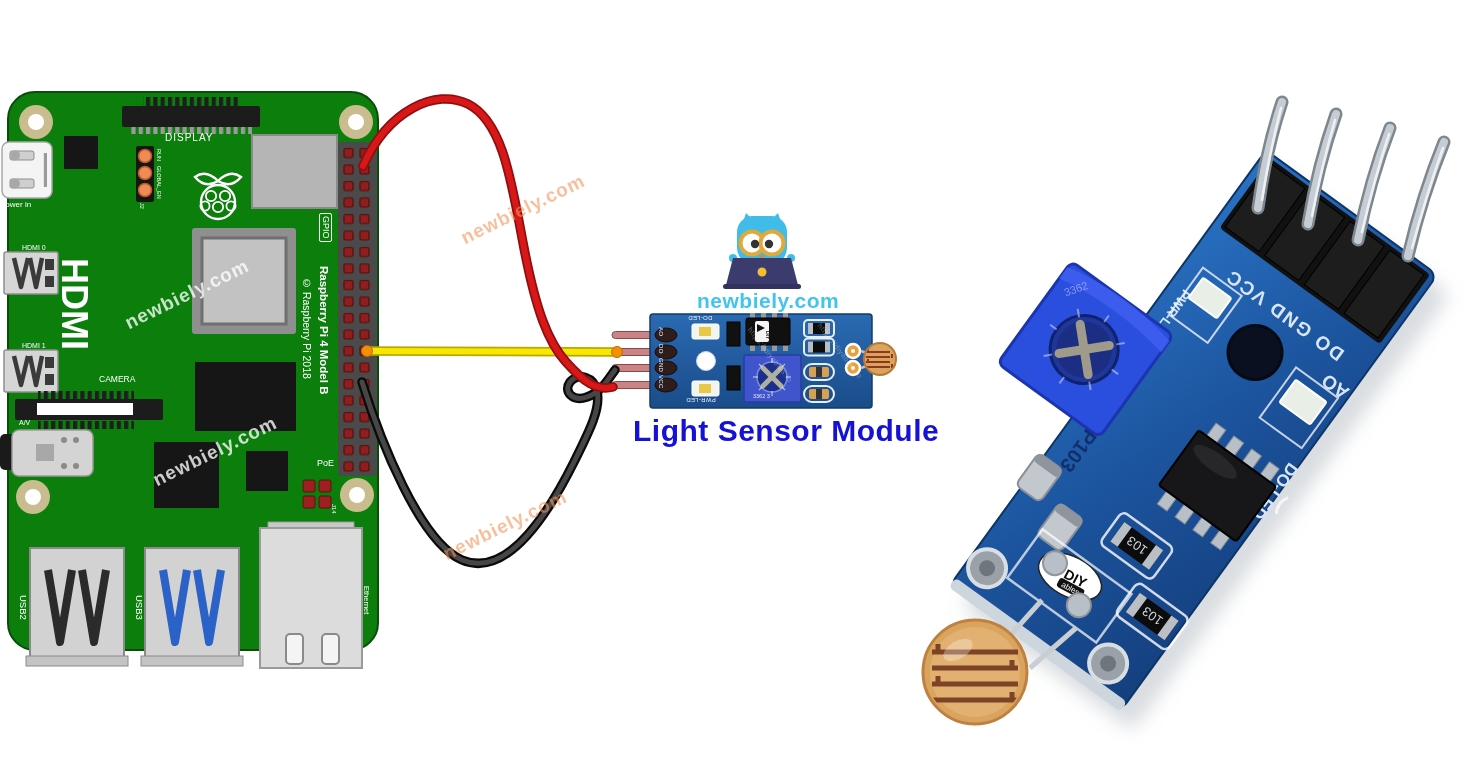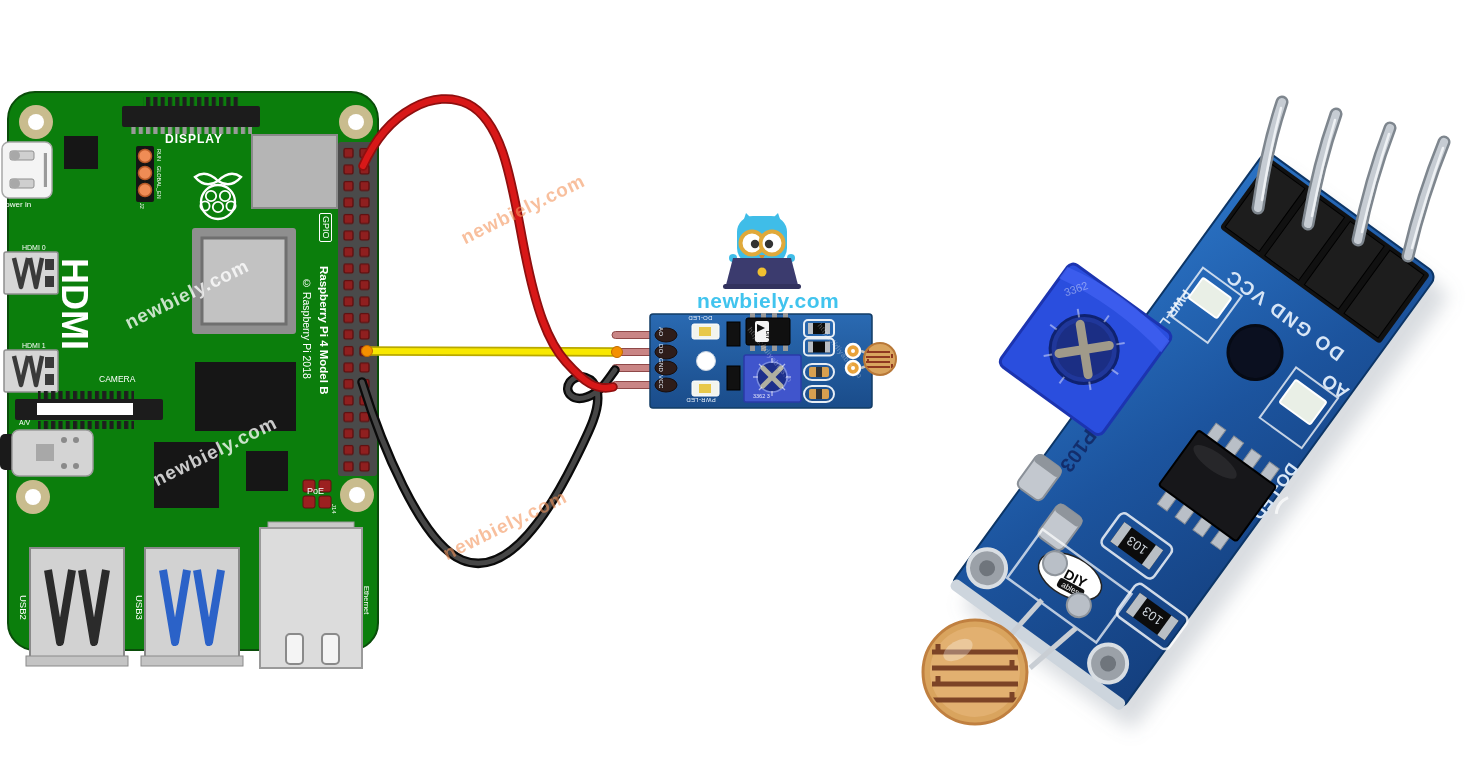--- a/index.html
+++ b/index.html
@@ -435,49 +435,50 @@
       <circle cx="975" cy="672" r="45" fill="#e2b070"></circle>
       <g clip-path="url(#ldrClipBig)" stroke="#7c4326" stroke-width="5" fill="none">
         <path d="M932,652 h86 M932,668 h86 M932,684 h86 M932,700 h86"></path>
         <path d="M938,644 v8 M1012,660 v8 M938,676 v8 M1012,692 v8"></path>
       </g>
       <ellipse cx="958" cy="650" rx="16" ry="9" fill="rgba(255,255,255,0.30)" transform="rotate(-30 958 650)"></ellipse>
     </g>
   </g>
 </svg>
 
-<div class="lbl" style="left:165px;top:133px;font-size:12px;letter-spacing:1px;font-weight:bold;">DISPLAY</div>
+<div class="lbl" style="left:165px;top:133px;font-size:10px;letter-spacing:1px;">DISPLAY</div>
 <div class="lbl" style="left:0;top:201px;font-size:8px;">Power in</div>
 <div class="lbl" style="left:22px;top:244px;font-size:7px;">HDMI 0</div>
 <div class="lbl" style="left:22px;top:342px;font-size:7px;">HDMI 1</div>
 <div class="lbl vert" style="left:56px;top:258px;font-size:36px;font-weight:bold;">HDMI</div>
 <div class="lbl" style="left:84px;top:375px;font-size:8.5px;padding-left:15px;">CAMERA</div>
 <div class="lbl" style="left:19px;top:419px;font-size:7px;">A/V</div>
 <div class="lbl vert" style="left:155px;top:149px;font-size:5.5px;">RUN</div>
 <div class="lbl vert" style="left:155px;top:166px;font-size:5.5px;">GLOBAL_EN</div>
 <div class="lbl vert" style="left:138px;top:203px;font-size:5.5px;">J2</div>
 <div class="lbl vert gpio-box" style="left:319px;top:213px;">GPIO</div>
 <div class="lbl vert" style="left:317px;top:266px;font-size:11.5px;font-weight:bold;">Raspberry Pi 4 Model B</div>
 <div class="lbl vert" style="left:301px;top:277px;font-size:10.5px;">© Raspberry Pi 2018</div>
-<div class="lbl" style="left:307px;top:459px;font-size:9px;margin-top:28px;">PoE</div>
+<div class="lbl" style="left:317px;top:459px;font-size:9px;">PoE</div>
 <div class="lbl vert" style="left:331px;top:504px;font-size:6px;">J14</div>
 <div class="lbl vert" style="left:18px;top:595px;font-size:9.5px;">USB2</div>
 <div class="lbl vert" style="left:134px;top:595px;font-size:9.5px;">USB3</div>
 <div class="lbl vert" style="left:362px;top:586px;font-size:7.5px;">Ethernet</div>
 
 <div class="lbl vert silk-tiny" style="left:658px;top:327px;">AO</div>
 <div class="lbl vert silk-tiny" style="left:658px;top:344px;">DO</div>
 <div class="lbl vert silk-tiny" style="left:658px;top:358px;">GND</div>
 <div class="lbl vert silk-tiny" style="left:658px;top:375px;">VCC</div>
 <div class="lbl rot180 silk-tiny" style="left:688px;top:315px;">DO-LED</div>
 <div class="lbl rot180 silk-tiny" style="left:686px;top:397px;">PWR-LED</div>
 <div class="lbl" style="left:753px;top:394px;font-size:5.5px;color:rgba(255,255,255,0.85);">3362 3</div>
 <div class="lbl wm-board" style="left:752px;top:326px;">https://diyables.io</div>
 <div class="lbl wm-board" style="left:822px;top:322px;">https://diyables.io</div>
 
 <div class="lbl" id="logo-text" style="left:697px;top:290px;">newbiely.com</div>
+<div class="lbl" id="title" style="left:633px;top:416px;">Light Sensor Module</div>
 
 <div class="lbl wm wm-white" style="left:122px;top:315px;font-size:19px;">newbiely.com</div>
 <div class="lbl wm wm-white" style="left:150px;top:472px;font-size:19px;">newbiely.com</div>
 <div class="lbl wm wm-orange" style="left:458px;top:230px;font-size:19px;">newbiely.com</div>
 <div class="lbl wm wm-orange" style="left:440px;top:546px;font-size:19px;">newbiely.com</div>
 
 </div>
 
 </body></html>

